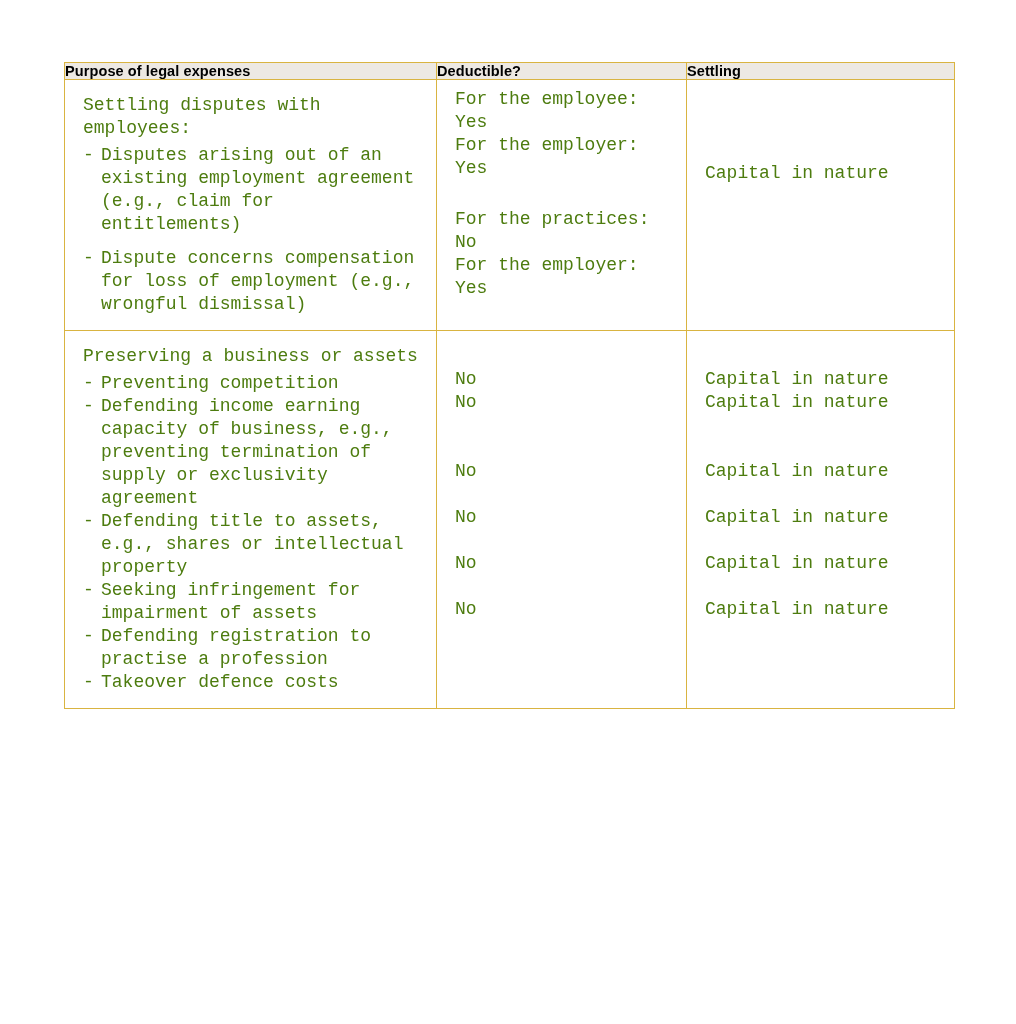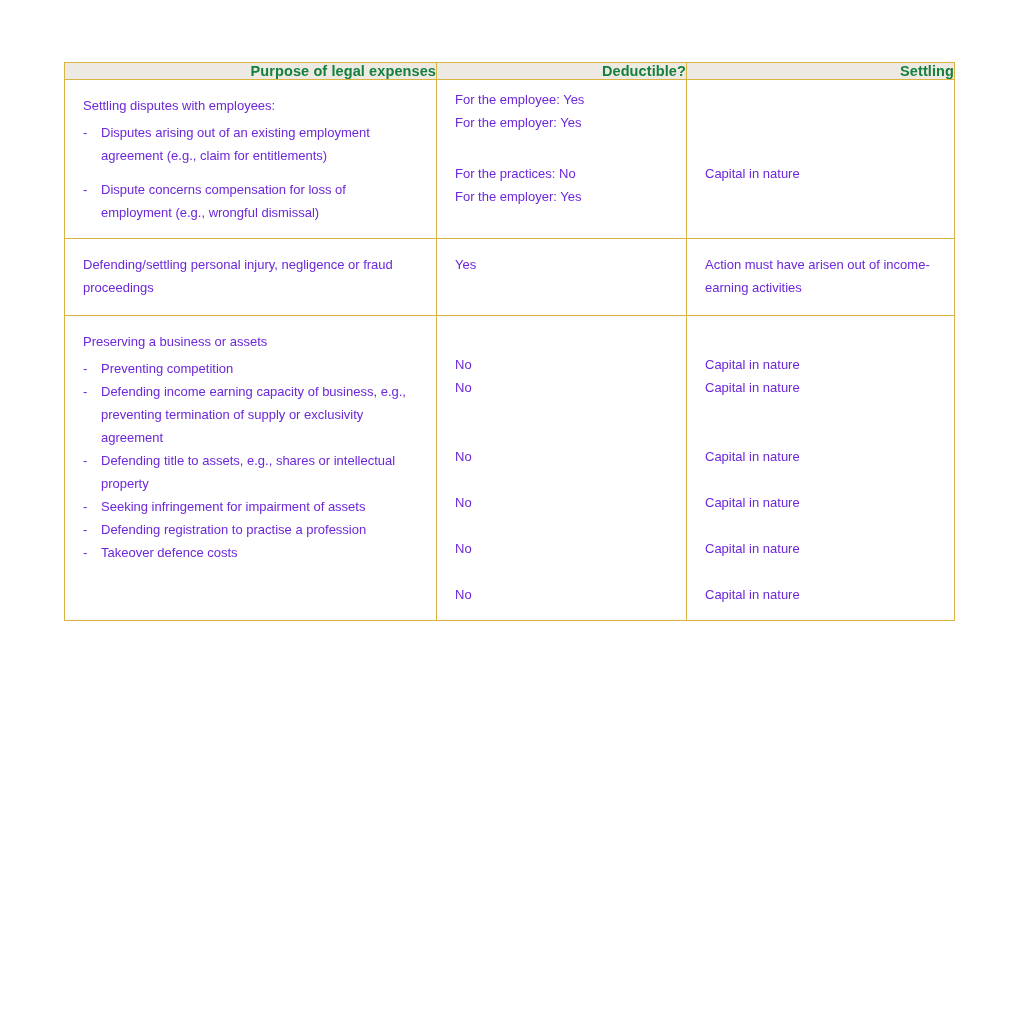--- a/index.html
+++ b/index.html
@@ -37,32 +37,33 @@
     border: 1.6px solid #D9B441;
     vertical-align: top;
     padding: 0;
   }
   col.c1 { width: 372px; }
   col.c2 { width: 250px; }
   col.c3 { width: 268px; }
 
   thead th {
     background: #EDE9E3;
-    color: #15803d;
+    color: #000000;
     font-weight: bold;
     font-size: 14.5px;
-    text-align: right;
+    text-align: left;
     padding: 9px 0 10px 18px;
     letter-spacing: 0.1px;
   }
 
   tbody td {
-    color: #6d28d9;
-    font-size: 13px;
+    color: #4d7c0f;
+    font-size: 18px;
     line-height: 23px;
+    font-family: Liberation Mono, monospace;
   }
   .cell {
     padding: 14px 18px 14px 18px;
     box-sizing: border-box;
   }
   td.vcenter {
     vertical-align: middle;
   }
   .intro-line {
     padding: 0 0 4px 0;
@@ -138,31 +139,20 @@
             <div class="cell pad-top-1">
               <div class="val-block" style="height:23px"></div>
               <div class="val-block" style="height:23px"></div>
               <div class="val-gap-1"></div>
               <div class="val-block">Capital in nature</div>
             </div>
           </td>
         </tr>
 
 
-        <tr>
-          <td class="vcenter" style="height:76px">
-            <div class="cell">Defending/settling personal injury, negligence or fraud proceedings</div>
-          </td>
-          <td class="vcenter">
-            <div class="cell">Yes</div>
-          </td>
-          <td class="vcenter">
-            <div class="cell">Action must have arisen out of income-earning activities</div>
-          </td>
-        </tr>
 
 
 
         <tr>
           <td>
             <div class="cell">
               <div class="intro-line">Preserving a business or assets</div>
               <ul class="dashlist tight">
                 <li><span class="dash">-</span><span>Preventing competition</span></li>
                 <li><span class="dash">-</span><span>Defending income earning capacity of business, e.g., preventing termination of supply or exclusivity agreement</span></li>

